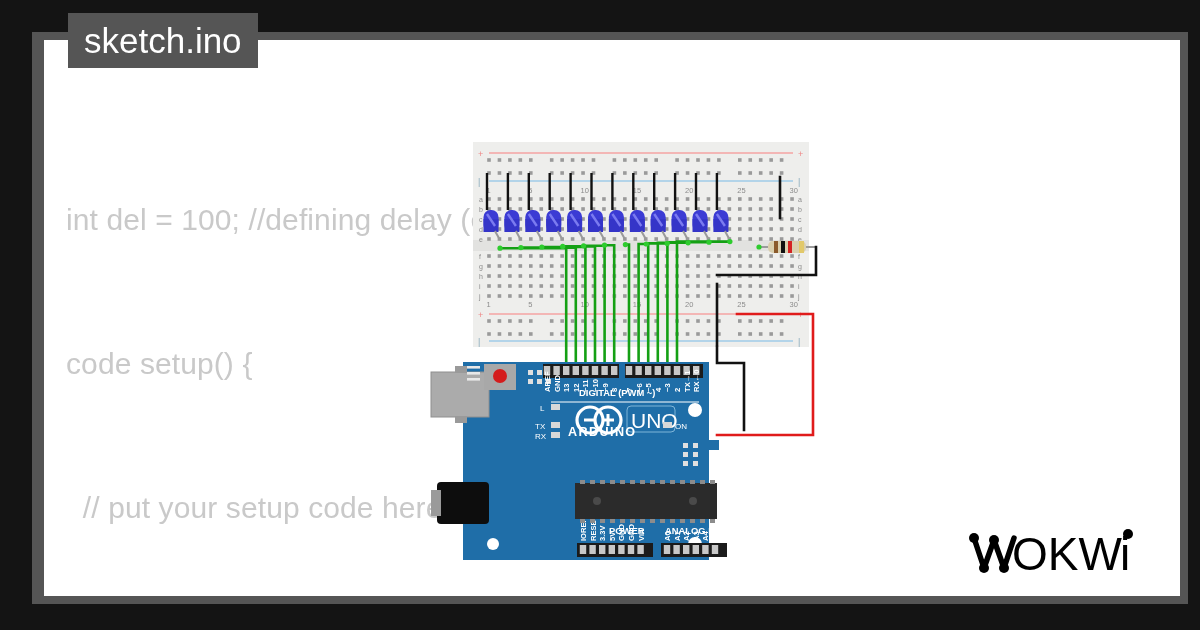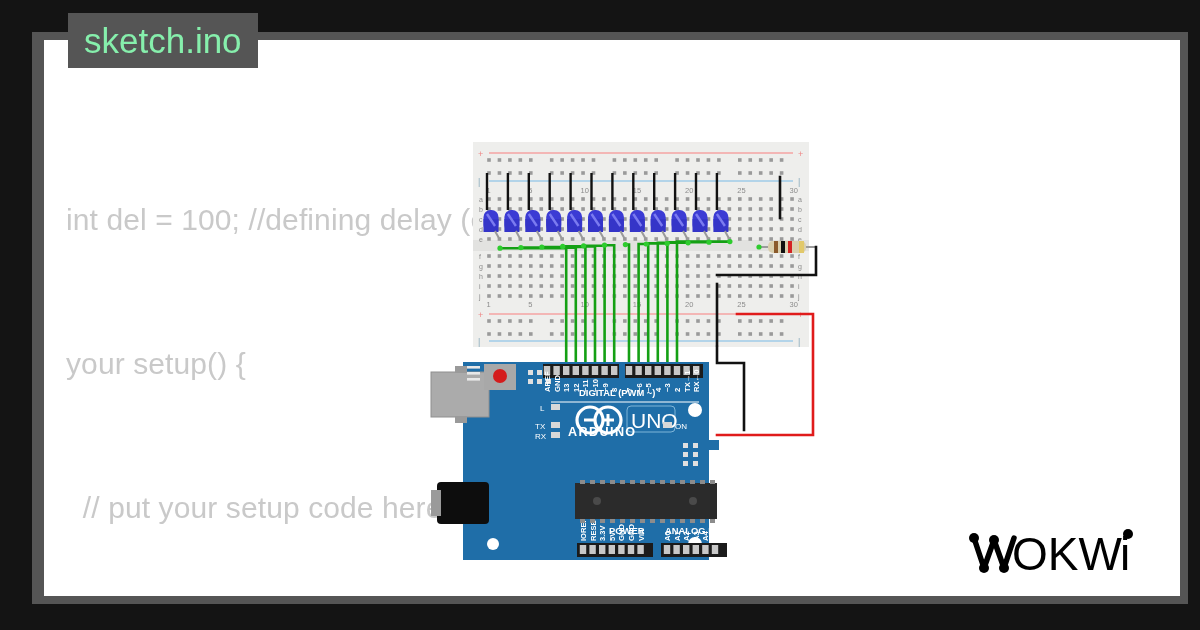--- a/index.html
+++ b/index.html
@@ -28,41 +28,41 @@
     font-size:30px;
     line-height:48px;
     white-space:pre;
     letter-spacing:.1px;
     font-family:"Liberation Sans", sans-serif;
   }
   .cl{display:block;height:48px;}
   
   #tab{
     position:absolute;left:68px;top:13px;
-    background:#555555;color:#86efac;
+    background:#555555;color:#ffffff;
     font-size:35px;line-height:55px;
     padding:0 16px;
     z-index:40;
     font-family:"Liberation Sans", sans-serif;
   }
   
   #wokwi{position:absolute;left:960px;top:518px;z-index:30;}
   
   #circuit{position:absolute;left:383px;top:60px;z-index:20;}
 </style>
 </head>
 <body>
 
 <div id="frame"></div>
 
 <div id="sheet">
 
   <div id="code">
     <span class="cl">int del = 100; //defining delay (can be changed)</span>
-    <span class="cl">your setup() {</span>
+    <span class="cl">code setup() {</span>
     <span class="cl">  // put your setup code here, to run once:</span>
     
     
     
     
     
     
     
     
   </div>

